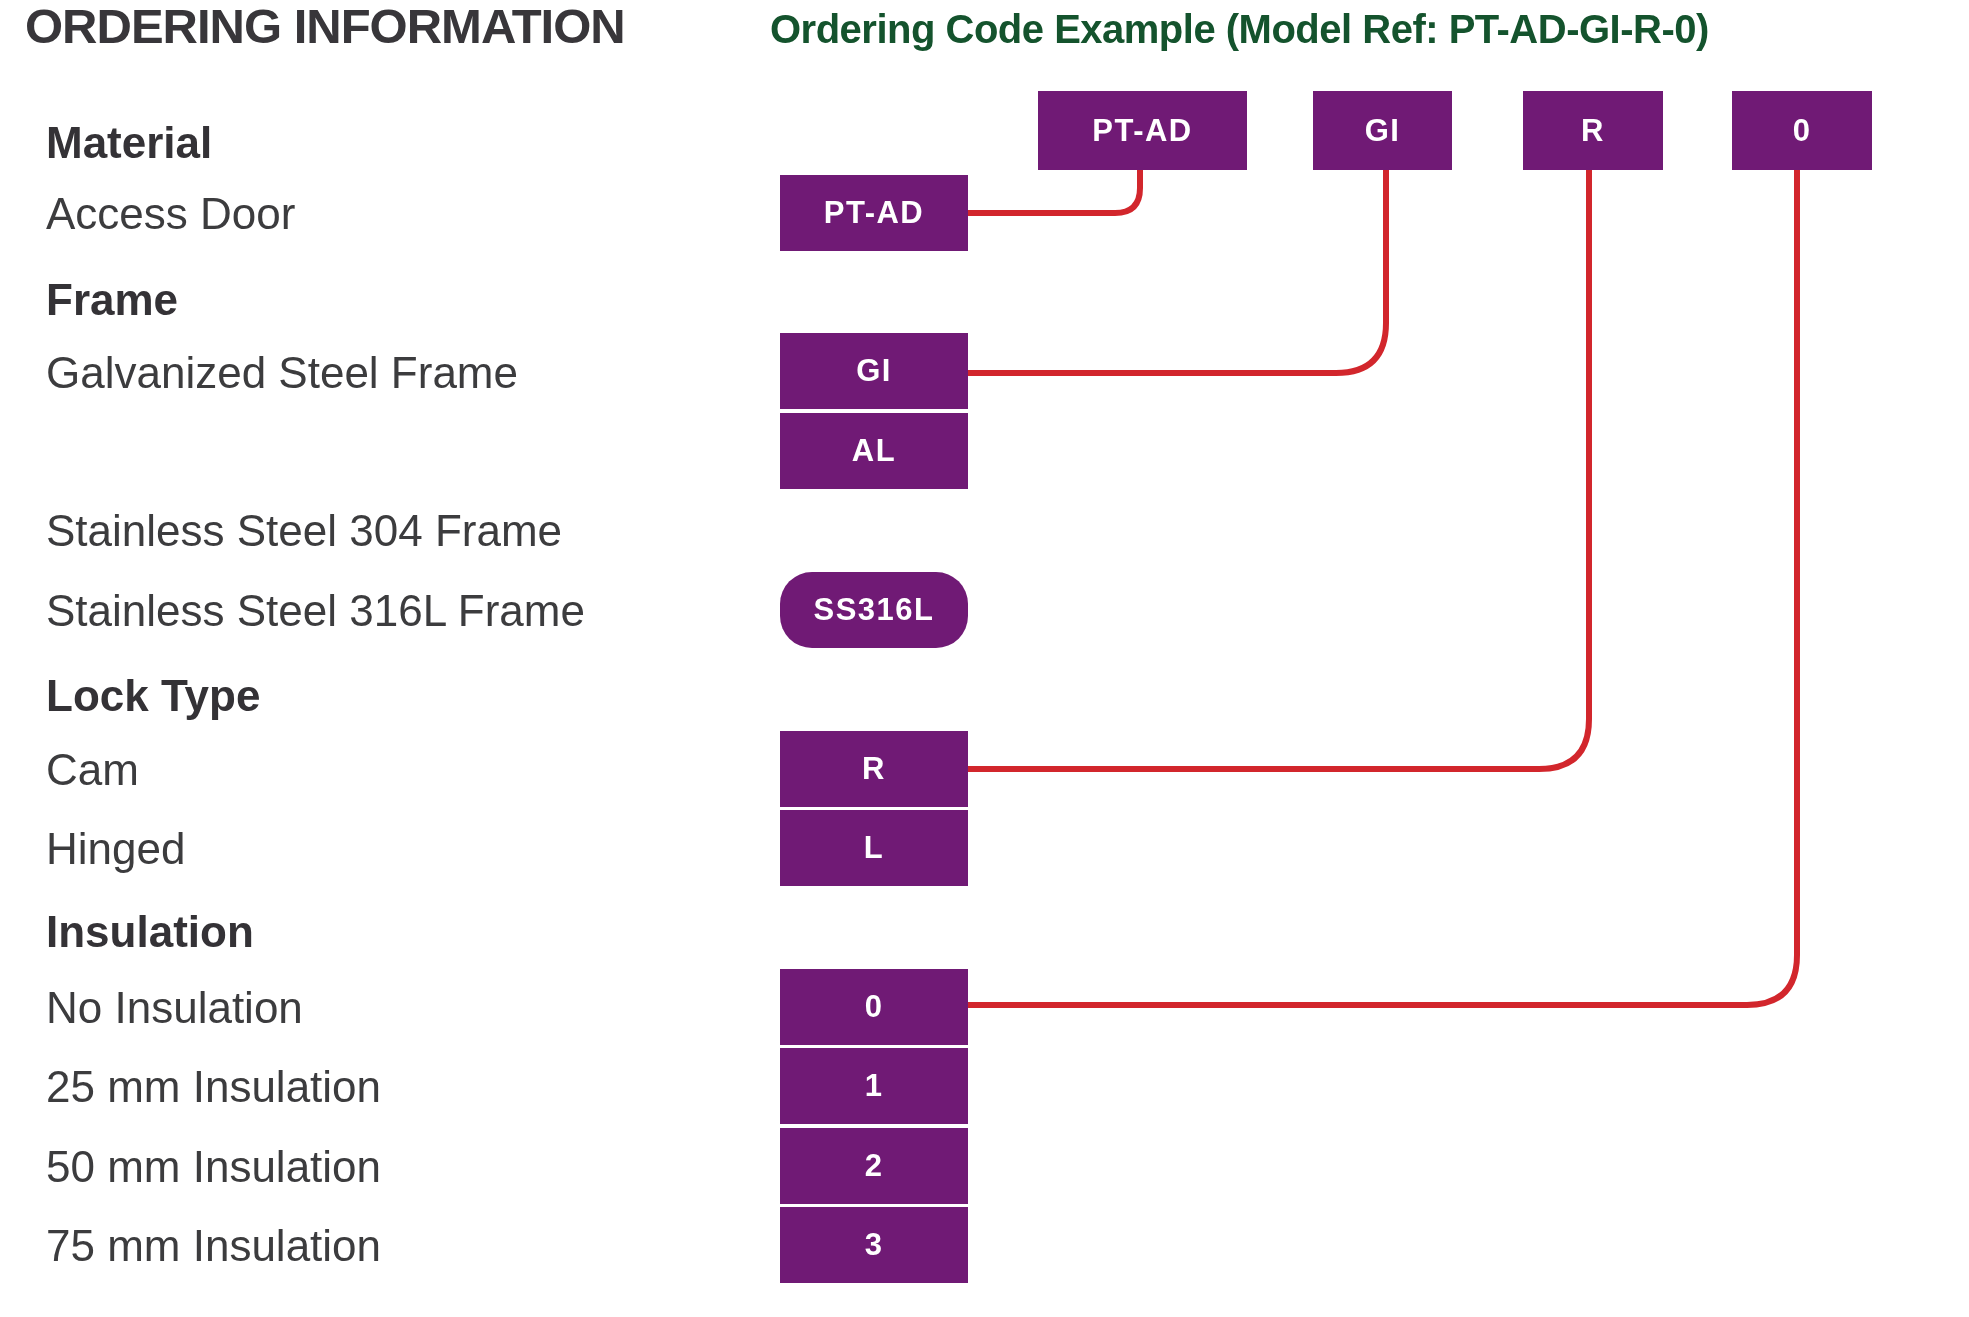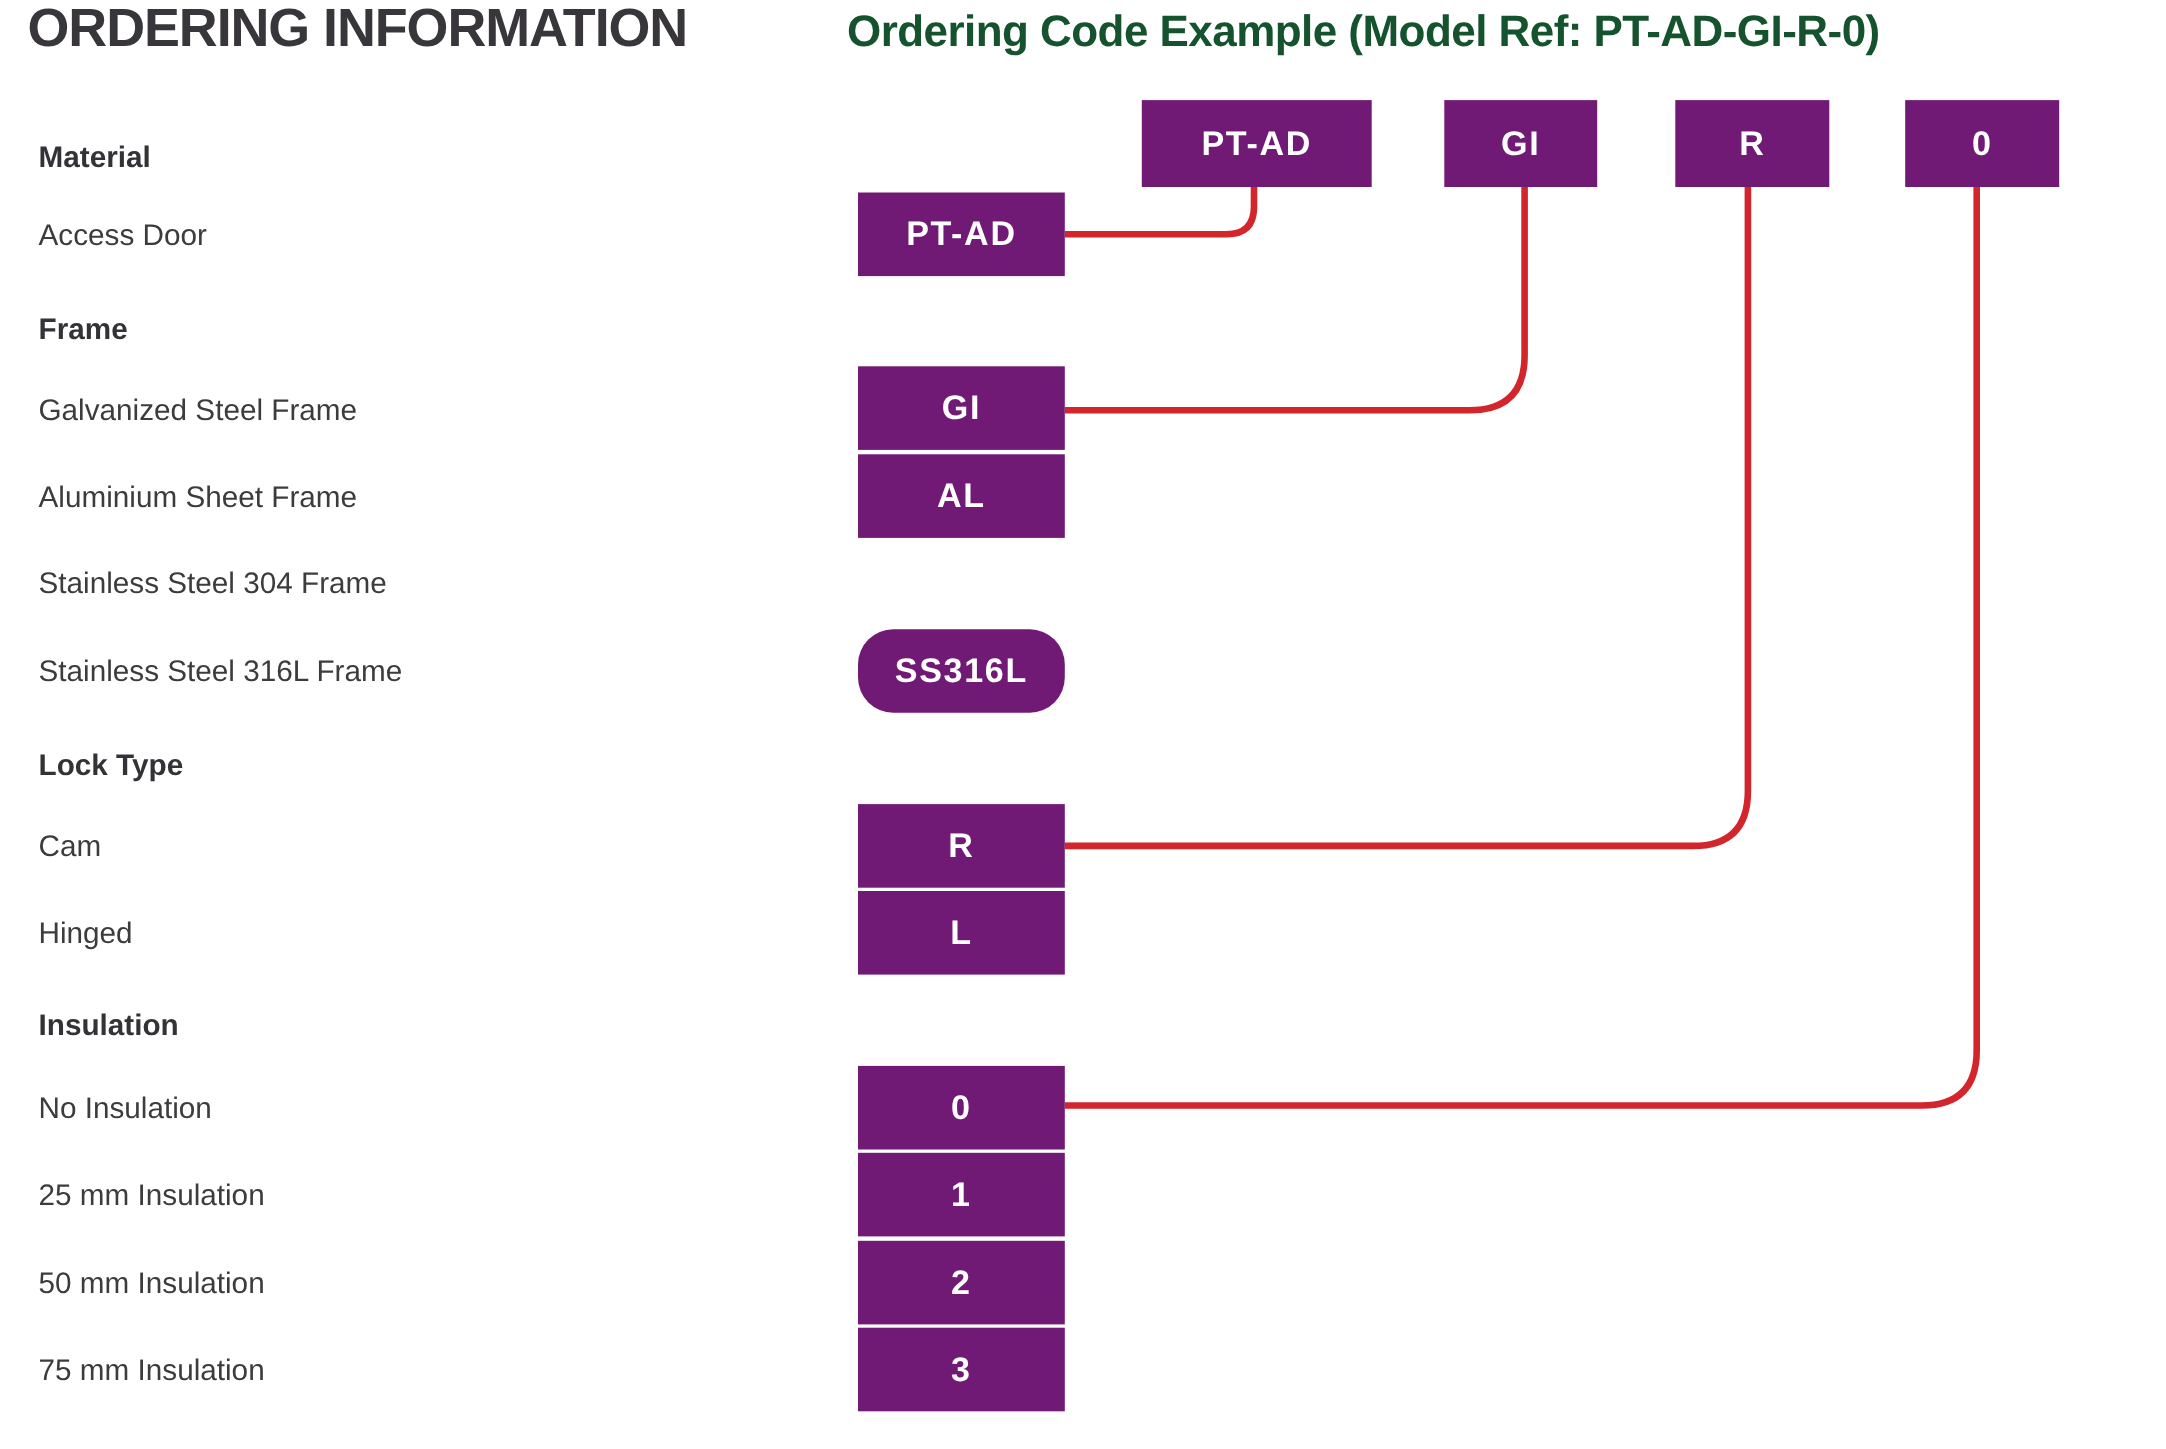--- a/index.html
+++ b/index.html
@@ -35,23 +35,23 @@
     top: 29px;
     transform: translateY(-50%);
     font-size: 40px;
     font-weight: 700;
     letter-spacing: -0.5px;
     color: #14532d;
     white-space: nowrap;
   }
   .label {
     position: absolute;
-    left: 35px;
+    left: 46px;
     transform: translateY(-50%);
-    font-size: 27px;
+    font-size: 44px;
     font-weight: 400;
     color: #3c3c3e;
     white-space: nowrap;
   }
   .label.section {
     font-weight: 700;
     color: #343236;
   }
   .codebox {
     position: absolute;
@@ -107,21 +107,20 @@
   <div class="codebox top-row" style="left:1313px; width:139px;">GI</div>
   <div class="codebox top-row" style="left:1523px; width:140px;">R</div>
   <div class="codebox top-row" style="left:1732px; width:140px;">0</div>
 
   <div class="label section" style="top:143px;">Material</div>
   <div class="label" style="top:214px;">Access Door</div>
   <div class="codebox left-col" style="top:175px;">PT-AD</div>
 
   <div class="label section" style="top:300px;">Frame</div>
   <div class="label" style="top:373px;">Galvanized Steel Frame</div>
-  <div class="label" style="top:452px;">Aluminium Sheet Frame</div>
   <div class="label" style="top:531px;">Stainless Steel 304 Frame</div>
   <div class="label" style="top:611px;">Stainless Steel 316L Frame</div>
   <div class="codebox left-col" style="top:333px;">GI</div>
   <div class="codebox left-col" style="top:413px;">AL</div>
   <div class="codebox left-col" style="top:572px;border-radius:32px;">SS316L</div>
 
   <div class="label section" style="top:696px;">Lock Type</div>
   <div class="label" style="top:770px;">Cam</div>
   <div class="label" style="top:849px;">Hinged</div>
   <div class="codebox left-col" style="top:731px;">R</div>

